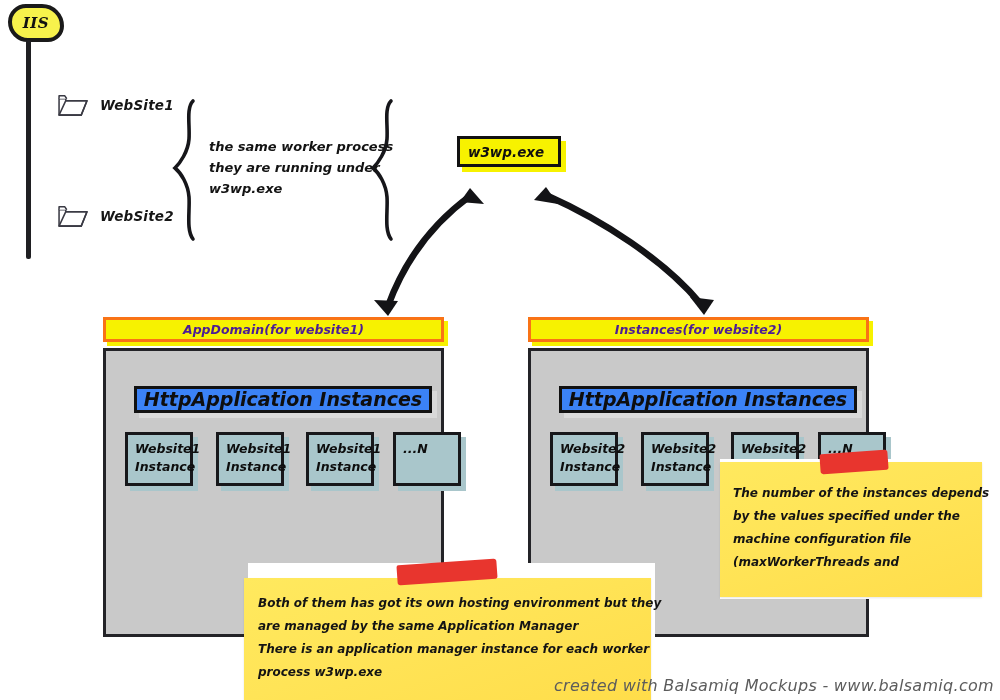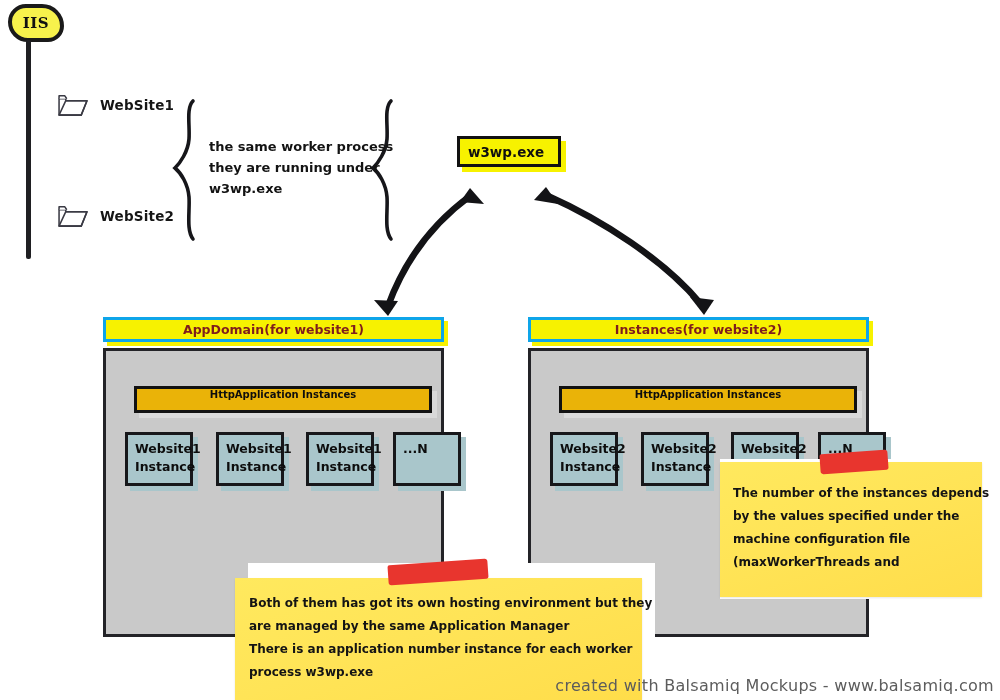--- a/index.html
+++ b/index.html
@@ -2,21 +2,21 @@
 <html><head>
 <meta charset="utf-8">
 <style>
   html,body{margin:0;padding:0;}
   body{
     width:1000px;height:700px;
     background:#ffffff;
     font-family:"DejaVu Sans", sans-serif;
     overflow:hidden;
   }
-  #stage{position:relative;width:1000px;height:700px;}
+  #stage{position:relative;width:1000px;height:700px;font-style:italic;}
 
   
   .iis-node{
     position:absolute;left:8px;top:4px;width:56px;height:38px;
     background:#f7f24c;
     border:4px solid #1a1a1a;
     border-radius:18px 22px 16px 20px;
     box-sizing:border-box;
     display:flex;align-items:center;justify-content:center;
     font-family:"DejaVu Serif", serif;
@@ -59,37 +59,37 @@
     font-size:13.5px;font-weight:700;color:#101010;
   }
 
   
   .appdomain{position:absolute;}
   .ad-title-shadow{
     position:absolute;left:4px;top:4px;width:100%;height:25px;background:#f7f200;
   }
   .ad-title{
     position:absolute;left:0;top:0;height:25px;width:100%;
-    background:#f7f200;border:3px solid #0ea5e9;box-sizing:border-box;
+    background:#f7f200;border:3px solid #f97316;box-sizing:border-box;
     display:flex;align-items:center;justify-content:center;
     font-family:"DejaVu Sans", sans-serif;
-    font-size:12.5px;font-weight:700;color:#7f1d1d;
+    font-size:12.5px;font-weight:700;color:#4c1d95;
   }
   .ad-body{
     position:absolute;left:0;top:31px;
     background:#c9c9c9;border:3px solid #232327;box-sizing:border-box;
   }
   .http-shadow{
     position:absolute;background:#d9d9d9;
   }
   .http-box{
-    position:absolute;background:#eab308;border:3px solid #111;box-sizing:border-box;
-    display:flex;align-items:flex-start;justify-content:center;
-    font-family:"DejaVu Sans", sans-serif;
-    font-size:10px;font-weight:600;color:#0e0e0e;
+    position:absolute;background:#3b82f6;border:3px solid #111;box-sizing:border-box;
+    display:flex;align-items:flex-end;justify-content:center;
+    font-family:"DejaVu Sans", sans-serif;
+    font-size:19px;font-weight:600;color:#0e0e0e;
   }
   .inst-shadow{
     position:absolute;background:#a9c6cb;
   }
   .inst-box{
     position:absolute;background:#a9c6cb;border:3px solid #17171a;box-sizing:border-box;
     padding:5px 0 0 7px;
     font-family:"DejaVu Sans", sans-serif;
     font-size:12.5px;line-height:18px;font-weight:600;color:#0d0d0d;
   }
@@ -256,25 +256,25 @@
     <div class="tape" style="left:100px;top:-10px;width:68px;height:20px;"></div>
     <div class="sticky-text" style="left:13px;top:20px;">
       <div>The number of the instances depends</div>
       <div>by the values specified under the</div>
       <div>machine configuration file</div>
       <div>(maxWorkerThreads and</div>
     </div>
   </div>
 
   <div class="sticky-bg-white" style="left:248px;top:563px;width:407px;height:137px;"></div>
-  <div class="sticky" style="left:235px;top:578px;width:407px;height:122px;">
+  <div class="sticky" style="left:244px;top:578px;width:407px;height:122px;">
     <div class="tape" style="left:153px;top:-16px;width:100px;height:20px;"></div>
     <div class="sticky-text" style="left:14px;top:14px;">
       <div>Both of them has got its own hosting environment but they</div>
       <div>are managed by the same Application Manager</div>
-      <div>There is an application number instance for each worker</div>
+      <div>There is an application manager instance for each worker</div>
       <div>process w3wp.exe</div>
     </div>
   </div>
 
   <div class="credit">created with Balsamiq Mockups - www.balsamiq.com</div>
 
 </div>
 
 </body></html>

